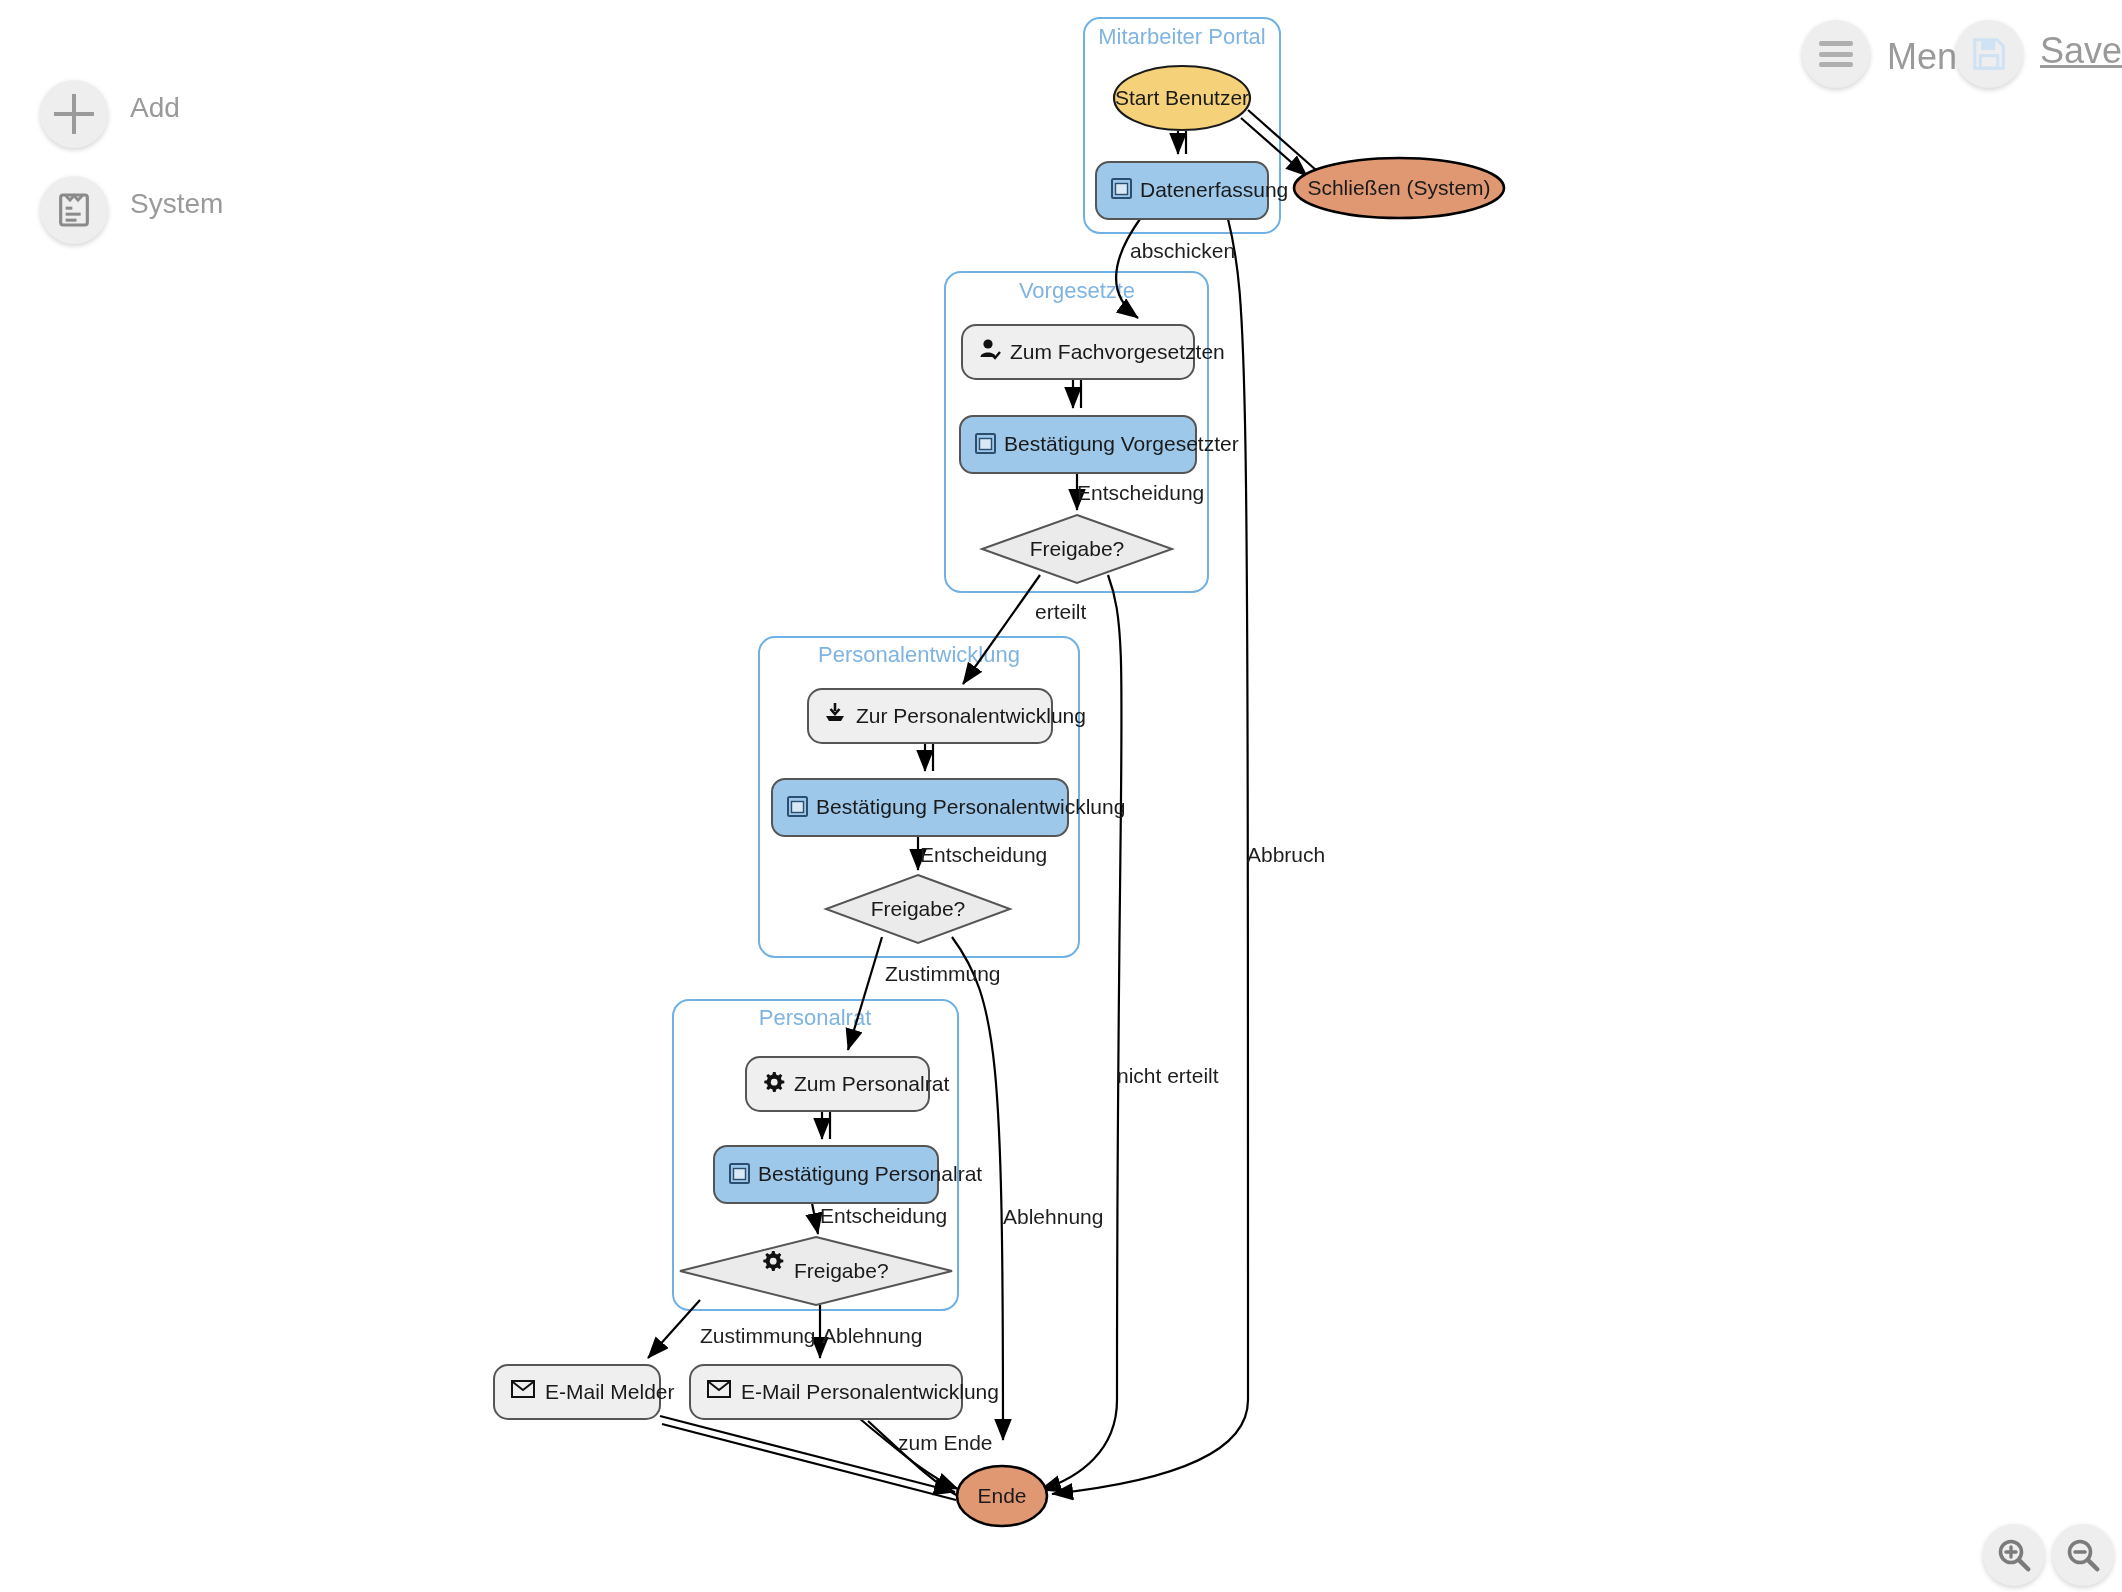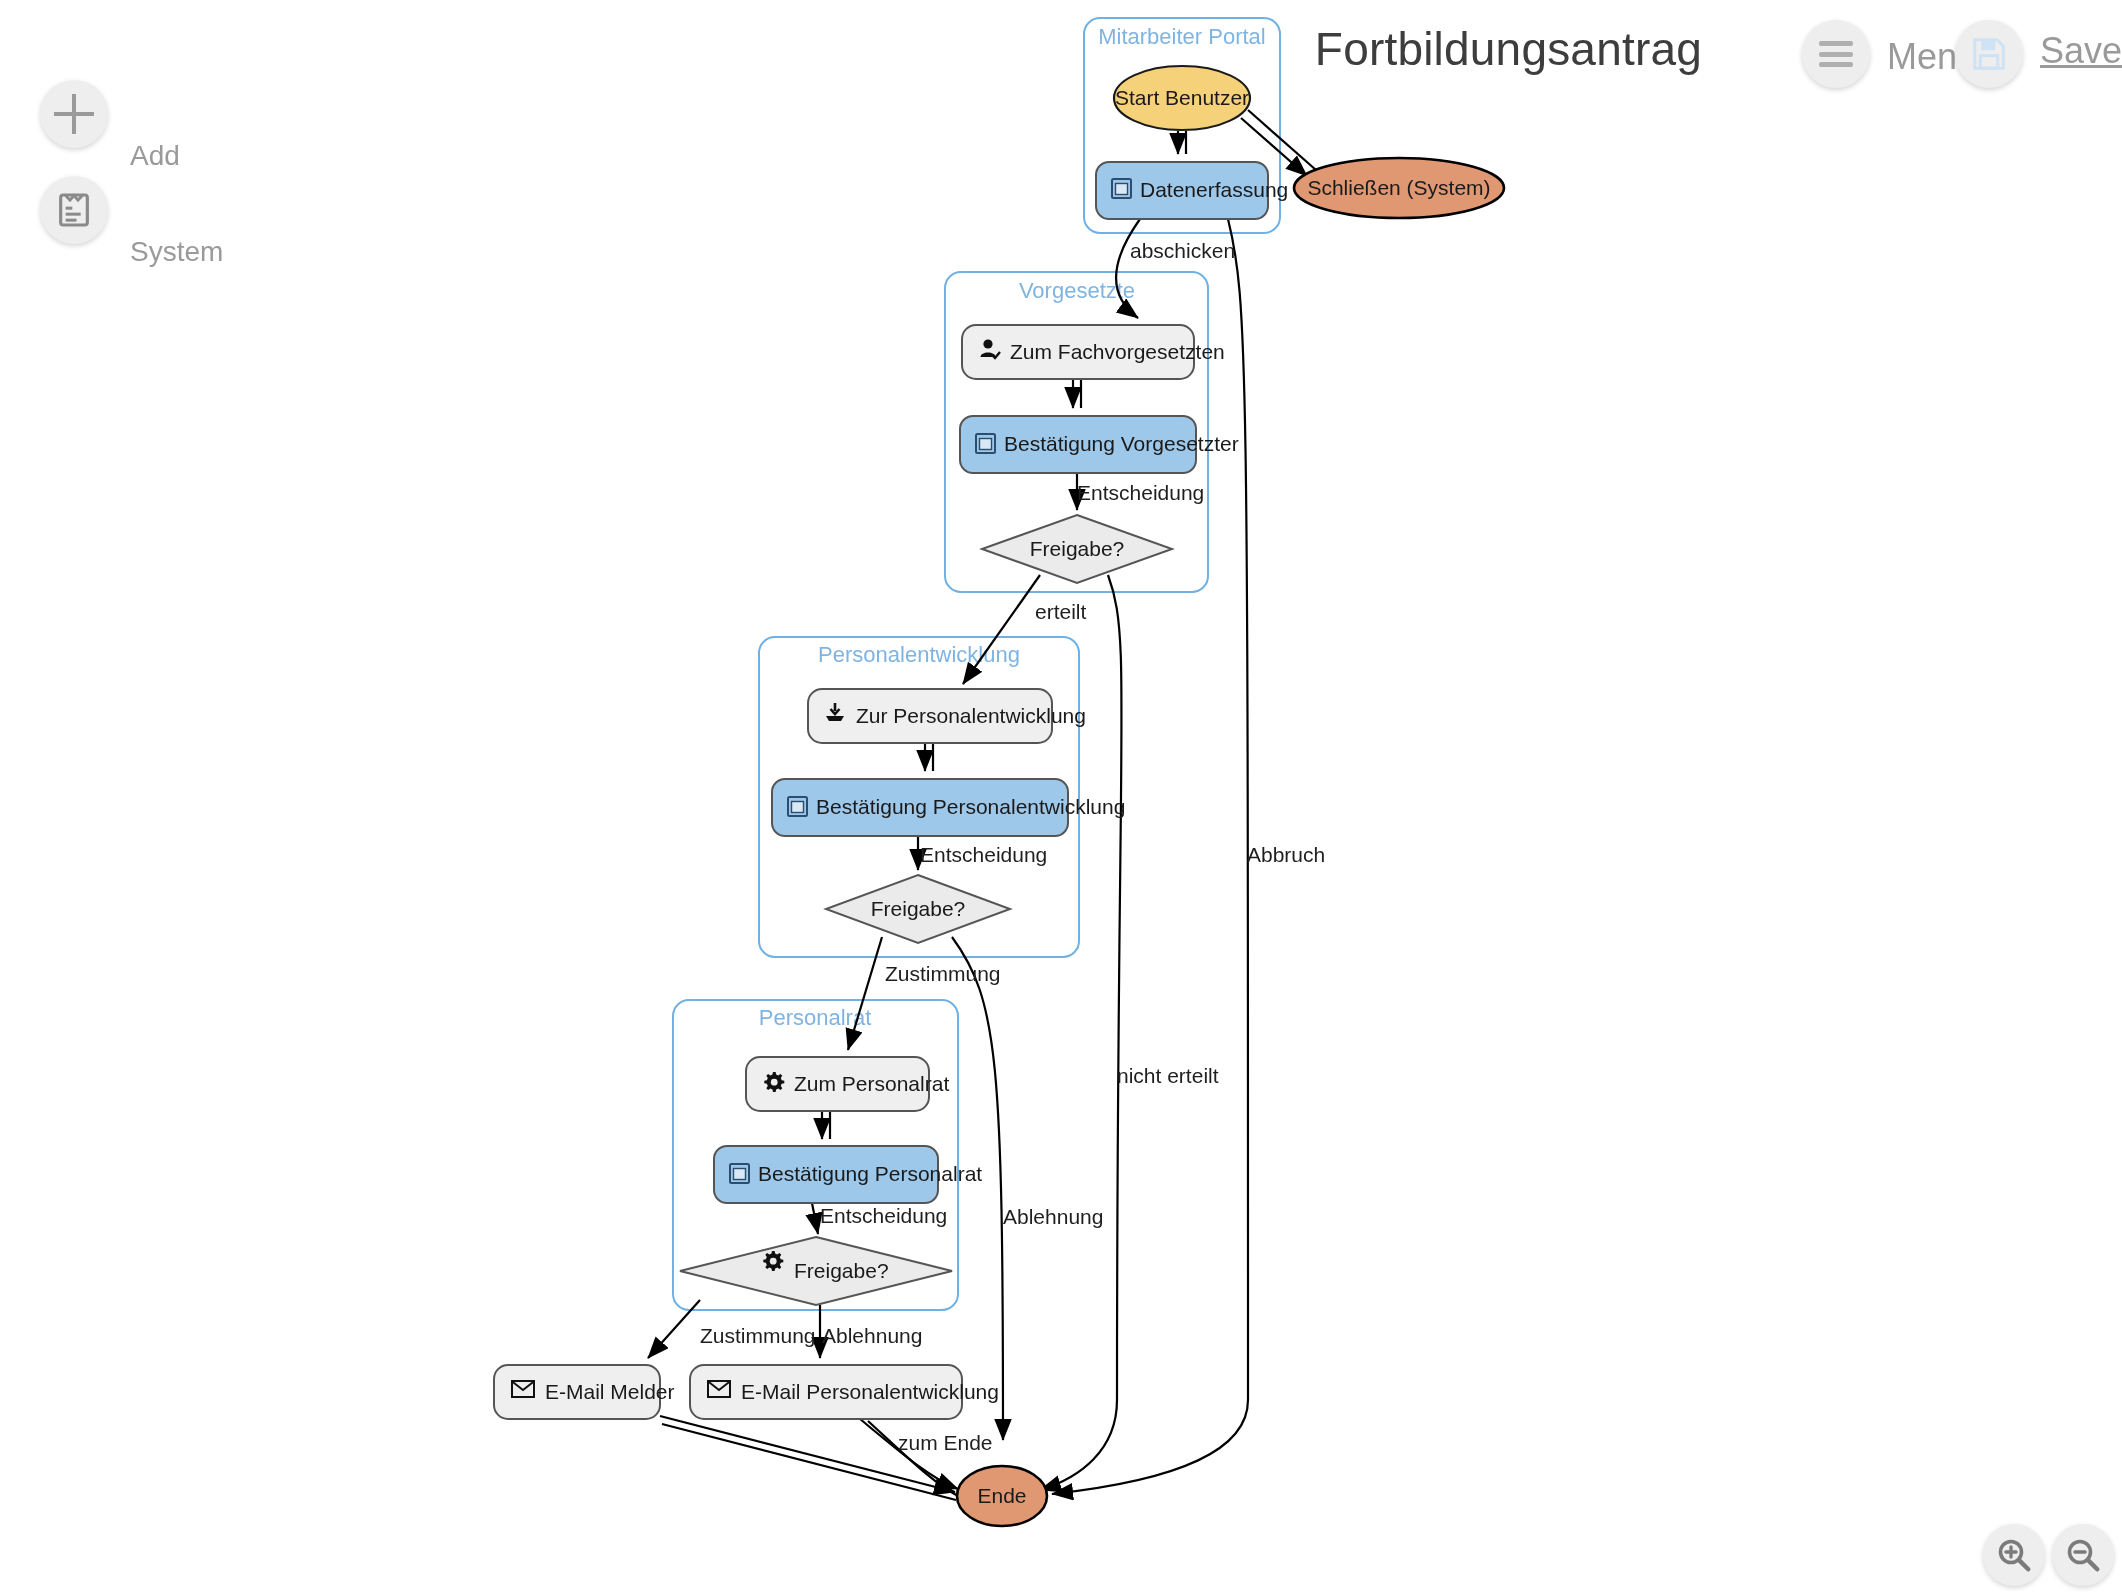--- a/index.html
+++ b/index.html
@@ -33,21 +33,21 @@
 
   
   .hamb{width:34px;height:26px;display:flex;flex-direction:column;justify-content:space-between;}
   .hamb i{display:block;height:5px;background:#b0b0b0;border-radius:2px;}
 
   
   .plus{position:relative;width:40px;height:40px;}
   .plus:before,.plus:after{content:"";position:absolute;background:#9a9a9a;}
   .plus:before{left:18px;top:0;width:4px;height:40px;}
   .plus:after{top:18px;left:0;height:4px;width:40px;}
-  .side-label{position:absolute;font-size:28px;color:#9a9a9a;margin-top:48px;}
+  .side-label{position:absolute;font-size:28px;color:#9a9a9a;}
 
   
   #diagram{position:absolute;left:0;top:0;width:2122px;height:1592px;}
   .nodeText{
     font-family:"Liberation Sans", sans-serif;
     font-size:21px; fill:#1a1a1a; dominant-baseline:middle;
   }
   .poolText{
     font-family:"Liberation Sans", sans-serif;
     font-size:22px; fill:#7fb4e2; dominant-baseline:middle; text-anchor:middle;
@@ -58,21 +58,20 @@
   }
   .pool{fill:#ffffff;stroke:#6fb1e4;stroke-width:2;}
   .edge{stroke:#000000;stroke-width:2.2;fill:none;}
 </style>
 </head>
 <body>
 
 <div id="stage">
 
   <div class="topbar">
-    <div class="app-title">Fortbildungsantrag</div>
 
     <div class="rnd-btn lg" style="left:1802px;top:20px;">
       <span class="hamb">
           <i></i>
           <i></i>
           <i></i>
         </span>
     </div>
     <div class="btn-label" style="left:1887px;top:36px;">Menu</div>
 

